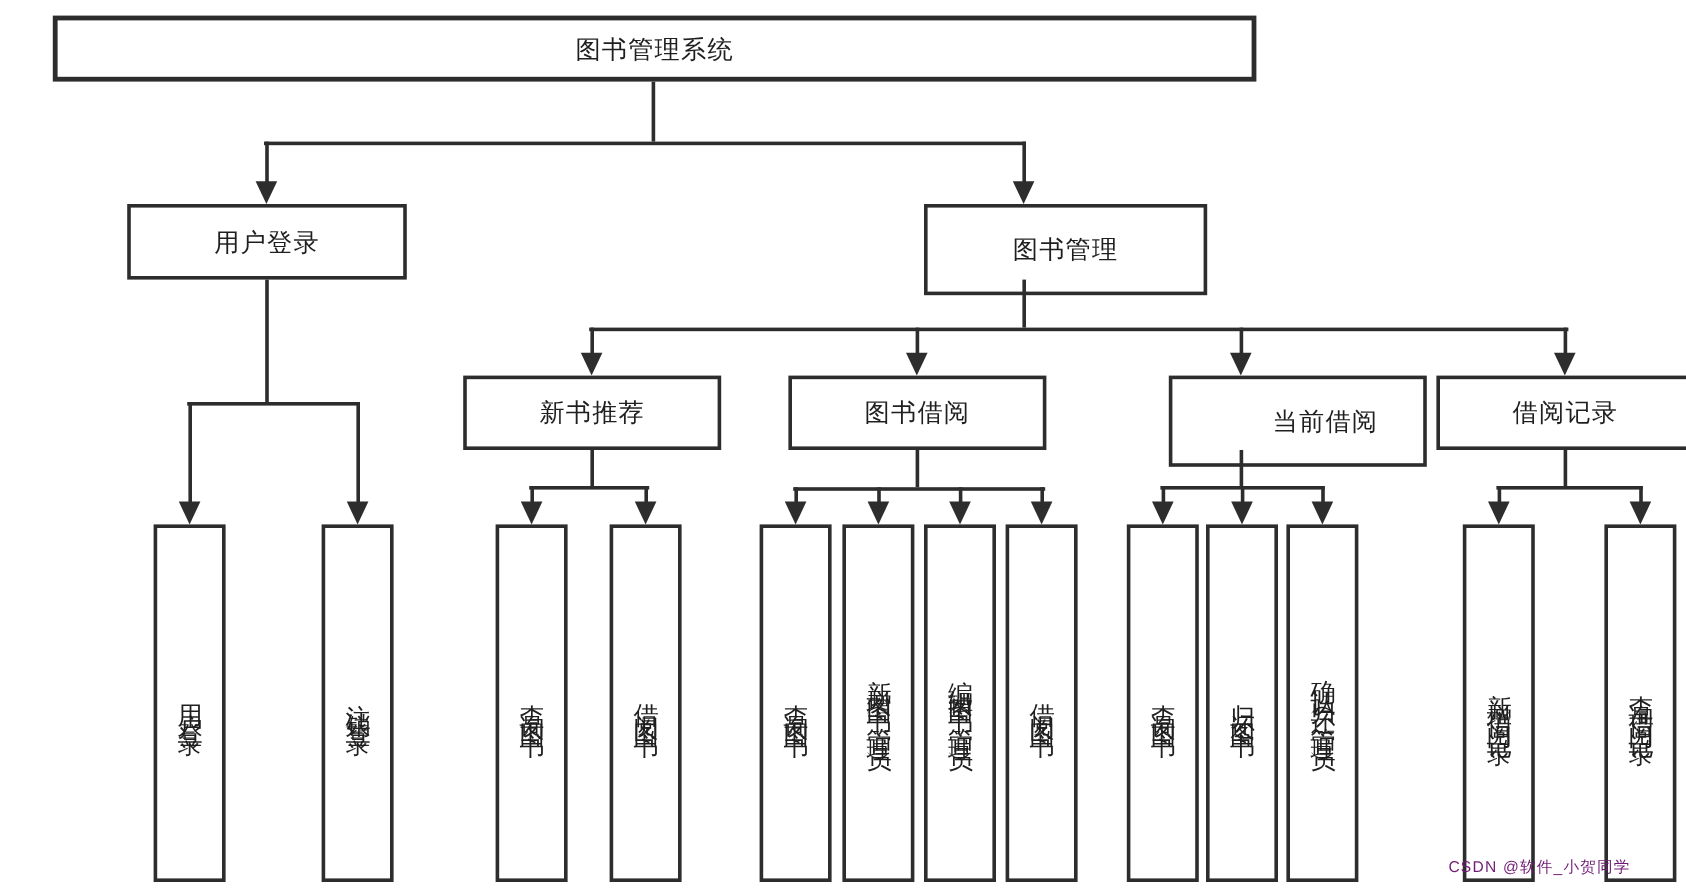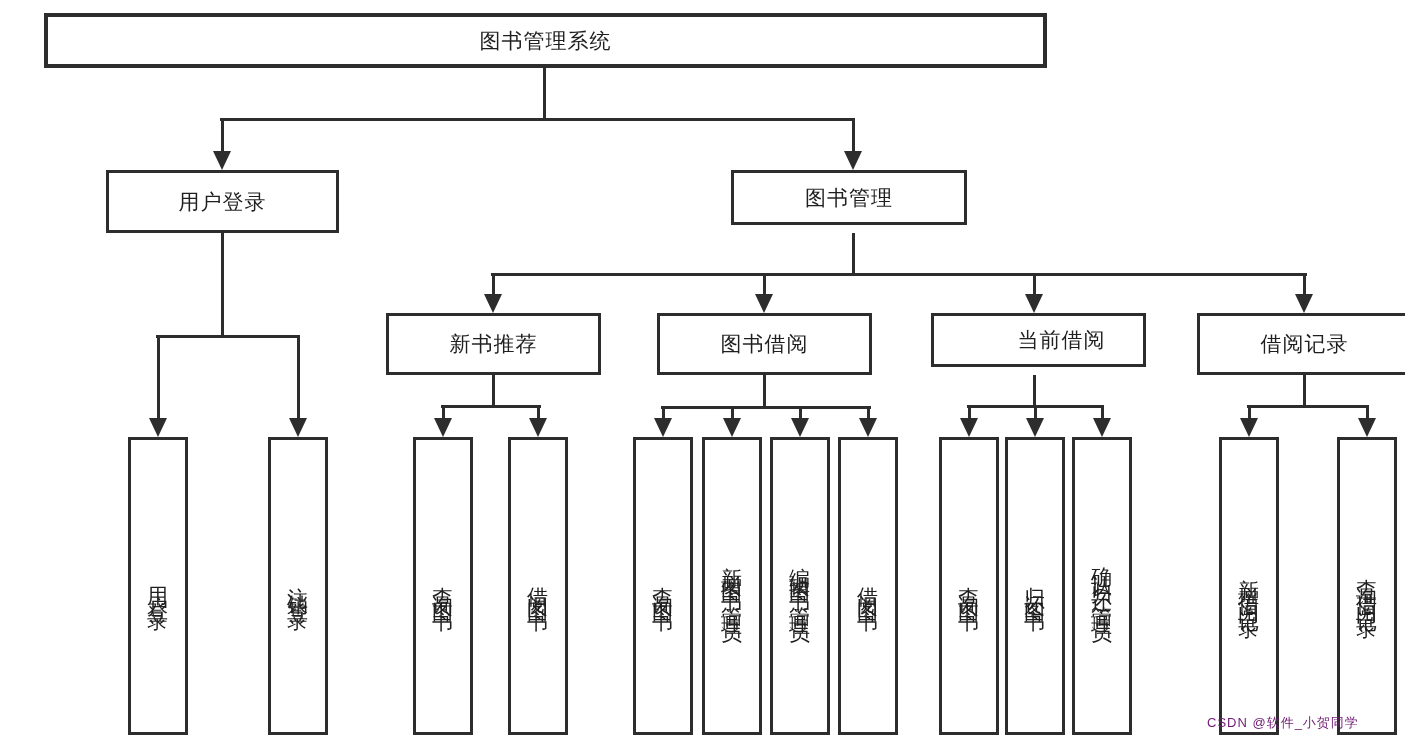--- a/index.html
+++ b/index.html
@@ -78,21 +78,21 @@
   <div class="vline" style="left:519px; top:68px; height:50px;"></div>
   <div class="hline" style="left:196px; top:118px; width:635px;"></div>
   <div class="vline" style="left:197px; top:118px; height:35px;"></div>
   <div class="ahead" style="left:189px; top:151px;"></div>
   <div class="vline" style="left:828px; top:118px; height:35px;"></div>
   <div class="ahead" style="left:820px; top:151px;"></div>
 
   <div class="box" style="left:82px; top:170px; width:233px; height:63px;">
     <span>用户登录</span>
   </div>
-  <div class="box" style="left:707px; top:170px; width:236px; height:55px;">
+  <div class="box" style="left:746px; top:170px; width:236px; height:76px;">
     <span>图书管理</span>
   </div>
 
   <div class="vline" style="left:197px; top:233px; height:102px;"></div>
   <div class="hline" style="left:132px; top:335px; width:144px;"></div>
   <div class="vline" style="left:133px; top:335px; height:85px;"></div>
   <div class="ahead" style="left:125px; top:418px;"></div>
   <div class="vline" style="left:273px; top:335px; height:85px;"></div>
   <div class="ahead" style="left:265px; top:418px;"></div>
 
@@ -106,21 +106,21 @@
   <div class="ahead" style="left:1001px; top:294px;"></div>
   <div class="vline" style="left:1279px; top:273px; height:25px;"></div>
   <div class="ahead" style="left:1271px; top:294px;"></div>
 
   <div class="box" style="left:362px; top:313px; width:215px; height:62px;">
     <span>新书推荐</span>
   </div>
   <div class="box" style="left:633px; top:313px; width:215px; height:62px;">
     <span>图书借阅</span>
   </div>
-  <div class="box" style="left:907px; top:313px; width:215px; height:54px;padding-left:46px;">
+  <div class="box" style="left:950px; top:313px; width:215px; height:76px;padding-left:46px;">
     <span>当前借阅</span>
   </div>
   <div class="box" style="left:1173px; top:313px; width:215px; height:62px;">
     <span>借阅记录</span>
   </div>
 
   <div class="vline" style="left:468px; top:375px; height:30px;"></div>
   <div class="hline" style="left:417px; top:405px; width:100px;"></div>
   <div class="vline" style="left:418px; top:405px; height:15px;"></div>
   <div class="ahead" style="left:410px; top:418px;"></div>

